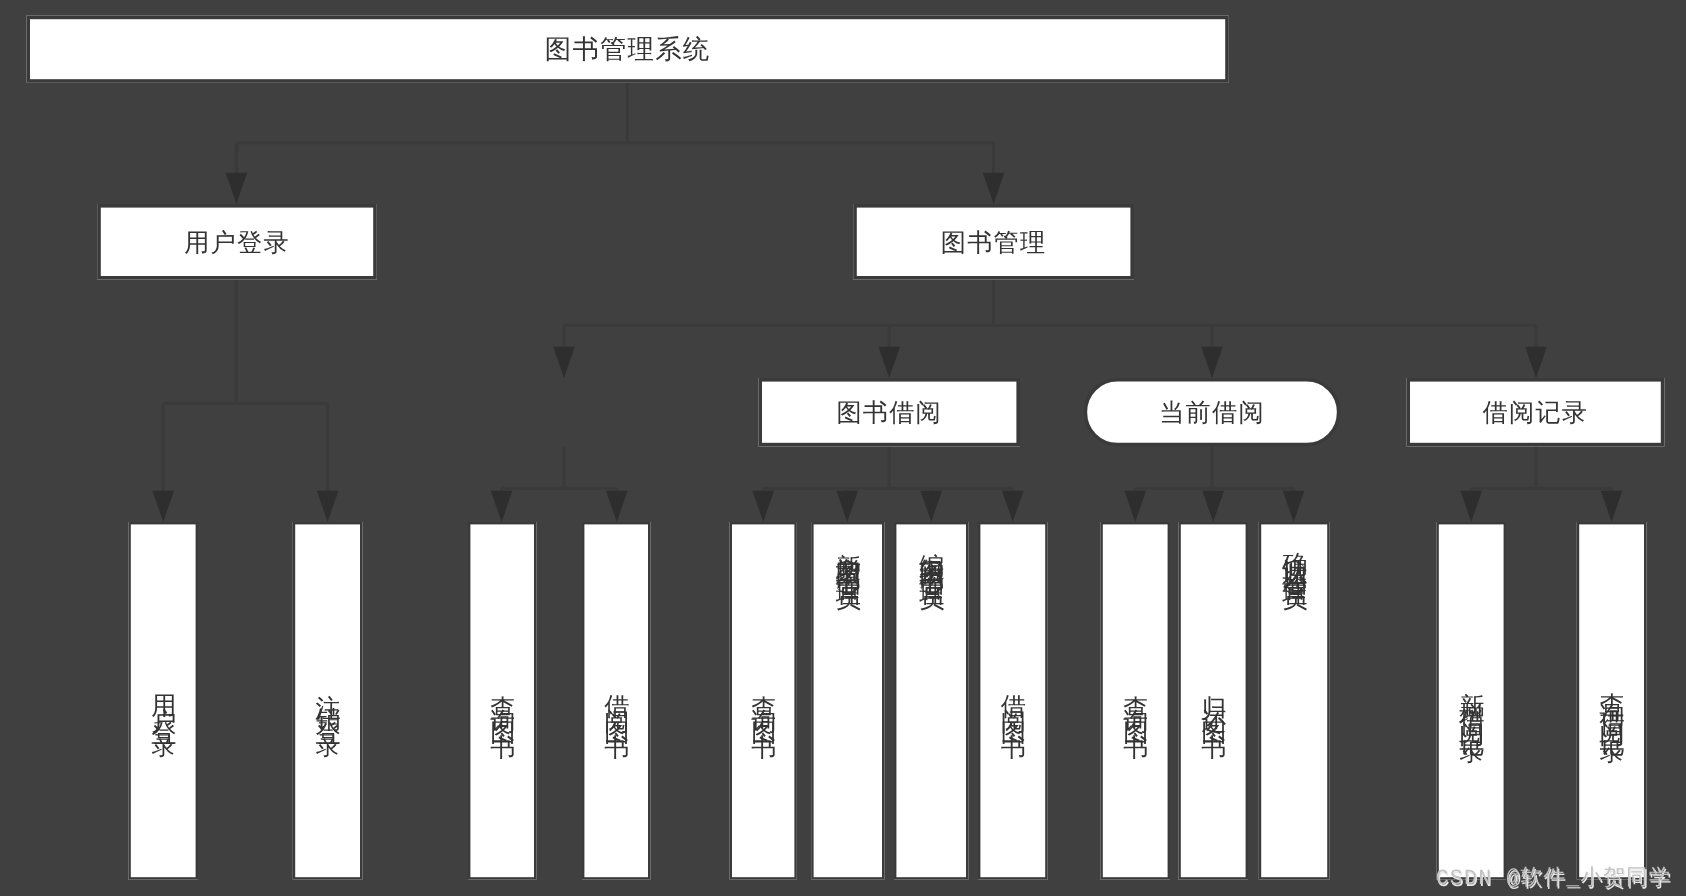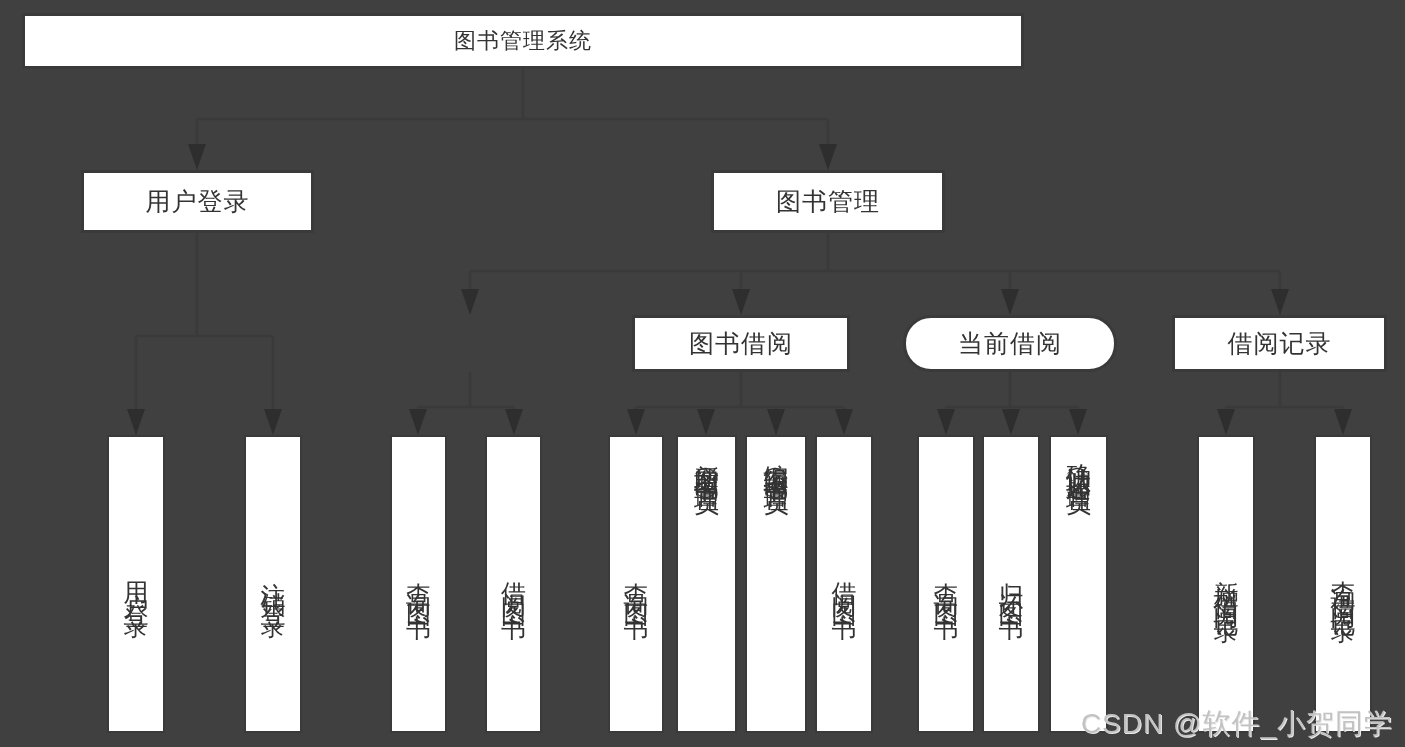--- a/index.html
+++ b/index.html
@@ -15,21 +15,21 @@
 
   .node {
     position: absolute;
     box-sizing: border-box;
     background: #ffffff;
     border: 3px solid #3a3a3a;
     display: flex;
     align-items: center;
     justify-content: center;
     color: #333333;
-    font-size: 25px;
+    font-size: 21px;
     letter-spacing: 1px;
     white-space: nowrap;
   }
   .leaf {
     top: 435px;
     height: 298px;
     border-width: 2.5px;
   }
   .leaf .vtext {
     writing-mode: vertical-rl;
@@ -64,24 +64,25 @@
   #l-query-c      { left: 917px;  width: 58px; }
   #l-return-books { left: 982px;  width: 58px; }
   #l-confirm-ret  { left: 1049px; width: 59px; }
   #l-add-record   { left: 1197px; width: 58px; }
   #l-query-record { left: 1314px; width: 58px; }
 
   #watermark {
     position: absolute;
     right: 12px;
     bottom: 4px;
-    font-size: 28px;
+    font-size: 18px;
     color: #c2c2c2;
     letter-spacing: 1px;
     text-shadow: 1px 1px 0 #e9e9e9;
+    font-family: Liberation Mono, monospace;
   }
 </style>
 </head>
 <body>
 
 <div id="stage">
 
   <svg id="wires" viewBox="0 0 1405 747" xmlns="http://www.w3.org/2000/svg">
     <g stroke="#3a3a3a" stroke-width="2.6" fill="none">
 

